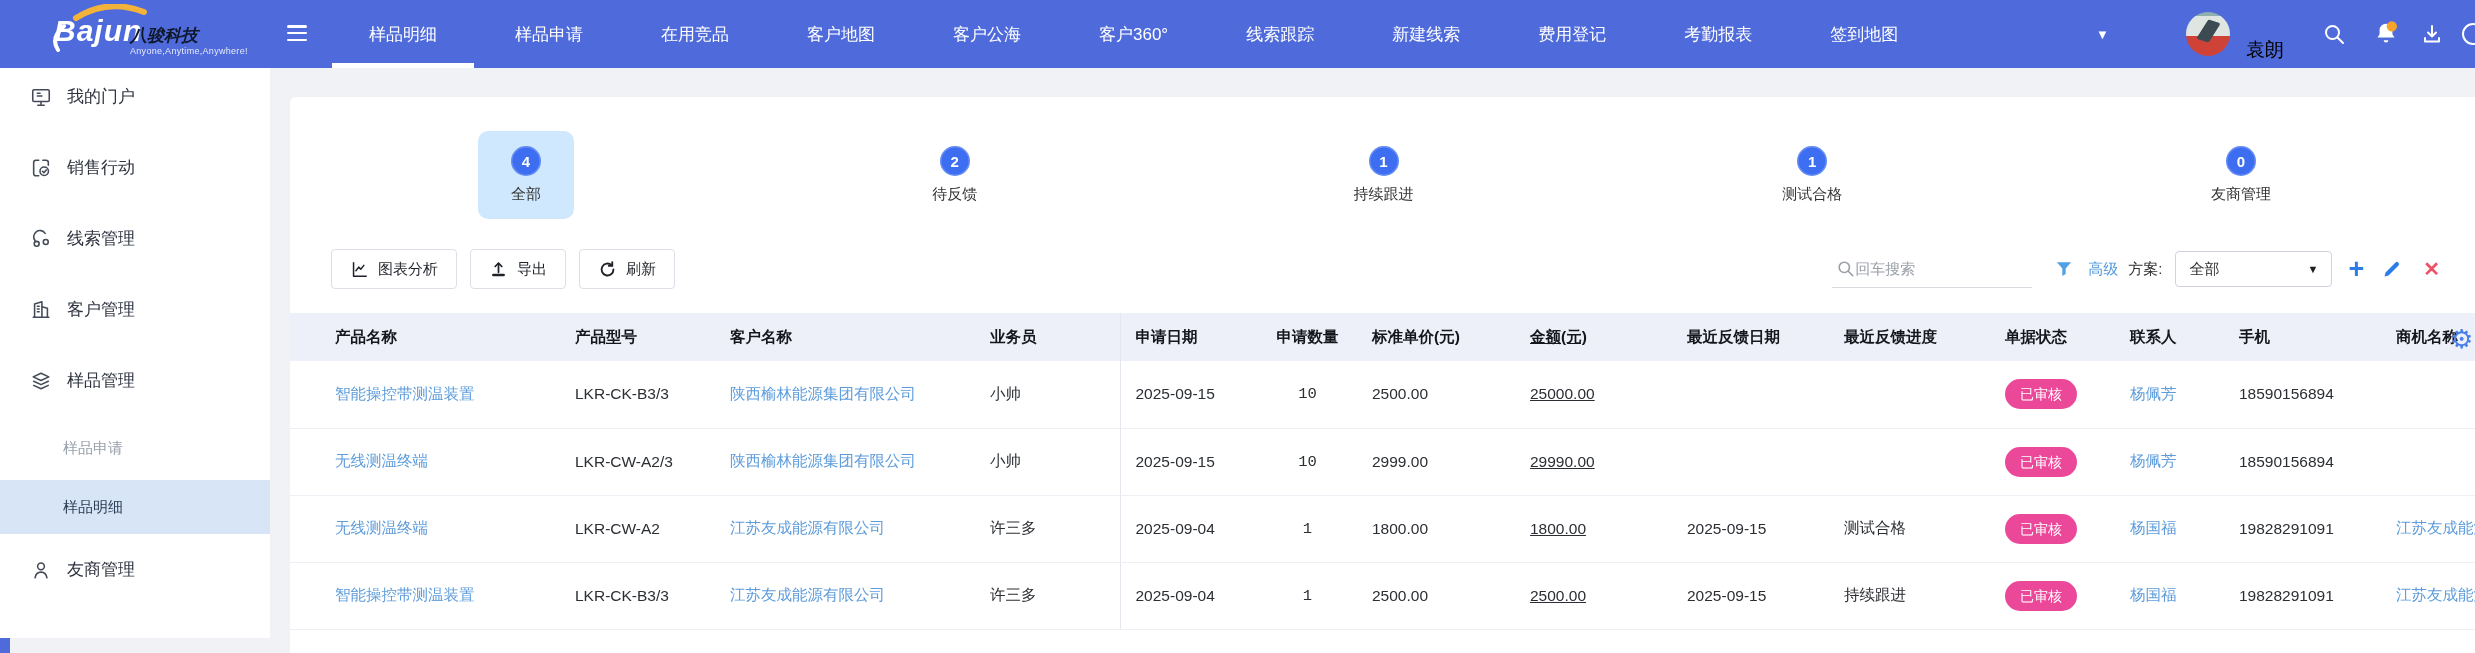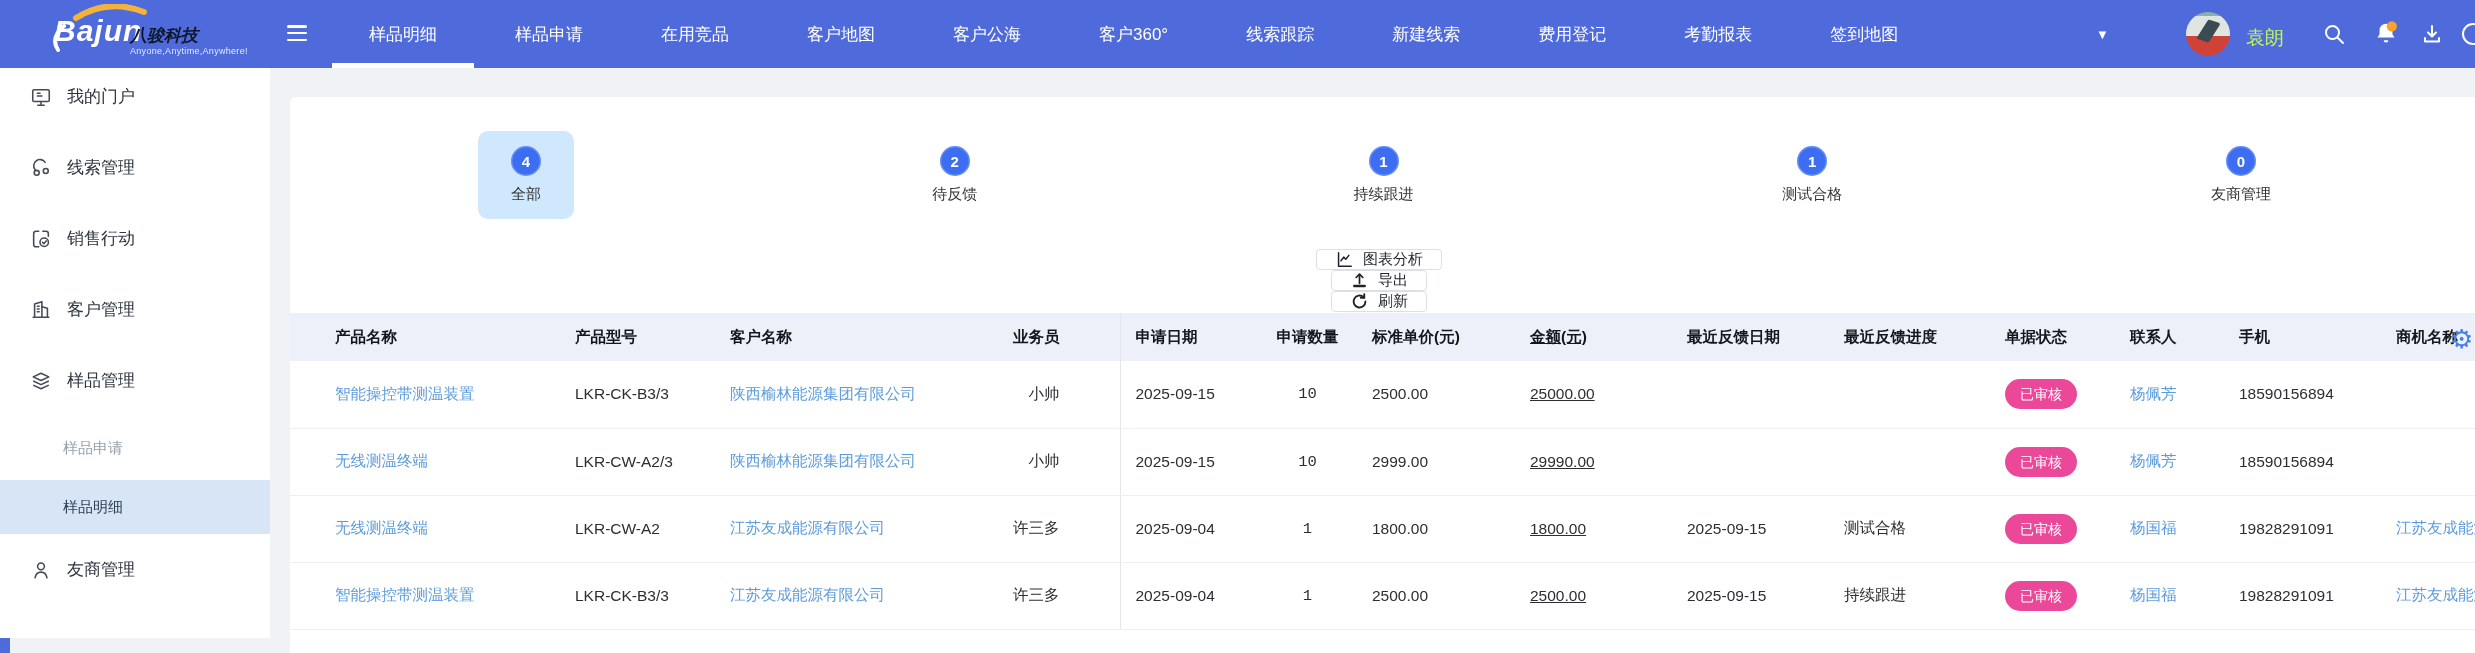--- a/index.html
+++ b/index.html
@@ -16,21 +16,21 @@
   .logo-swoosh { position:absolute; left:-6px; top:-4px; }
   .hamburger { position:absolute; left:287px; top:25px; width:20px; height:17px; cursor:pointer; }
   .hamburger span { display:block; width:20px; height:2.6px; background:#fff; border-radius:2px; margin-bottom:4.2px; }
   .nav { position:absolute; left:330px; top:0; height:68px; display:flex; }
   .nav-tab { position:relative; height:68px; display:flex; align-items:center; padding:0 39px; color:#fff; font-size:17px; white-space:nowrap; cursor:pointer; }
   .nav-tab.active::after { content:""; position:absolute; left:2px; right:2px; bottom:0; height:5px; background:#fff; }
   .nav-more { position:absolute; left:2096px; top:0; height:68px; display:flex; align-items:center; color:#fff; font-size:13px; cursor:pointer; }
   .avatar { position:absolute; left:2186px; top:12px; width:44px; height:44px; border-radius:50%; overflow:hidden; cursor:pointer;
             background:linear-gradient(180deg,#8fb0ad 0 8%, #dfe6e2 8% 54%, #cf4238 54% 100%); }
   .avatar::after { content:""; position:absolute; left:16px; top:8px; width:13px; height:22px; background:#3c4a52; transform:rotate(18deg) skewX(-14deg); border-radius:2px; }
-  .username { position:absolute; left:2246px; top:4px; height:68px; display:flex; align-items:center; color:#bef264; font-size:19px; cursor:pointer; }
+  .username { position:absolute; left:2246px; top:16px; height:68px; display:flex; align-items:center; color:#000000; font-size:19px; cursor:pointer; }
   .tb-icon { position:absolute; top:22px; cursor:pointer; }
   .tb-search { left:2322px; }
   .tb-bell { left:2372px; top:19px; }
   .tb-down { left:2420px; }
   .tb-ring { position:absolute; left:2462px; top:23px; width:22px; height:22px; border:2.4px solid #fff; border-radius:50%; cursor:pointer; }
 
   
   .sidebar { position:absolute; left:0; top:53px; width:270px; height:585px; background:#fff; z-index:10; }
   .side-item { height:71px; display:flex; align-items:center; padding-left:30px; gap:15px; font-size:17px; color:#2f3440; cursor:pointer; }
   .side-item svg { flex:0 0 auto; }
@@ -43,21 +43,21 @@
   .card { position:absolute; left:290px; top:97px; width:2185px; height:556px; background:#fff; border-radius:6px 0 0 0; overflow:hidden; }
 
   
   .status-row { display:flex; justify-content:space-between; padding:34px 186px 0 188px; }
   .status-item { min-width:96px; height:88px; border-radius:10px; display:flex; flex-direction:column; align-items:center; justify-content:center; gap:9px; padding:0 10px; cursor:pointer; }
   .status-item.active { background:#cfe8fd; }
   .status-badge { width:30px; height:30px; border-radius:50%; background:#3d6ef2; color:#fff; font-size:15px; font-weight:bold; display:flex; align-items:center; justify-content:center; box-shadow:inset 0 0 0 1.5px rgba(255,255,255,.22); }
   .status-label { font-size:15px; color:#333; white-space:nowrap; }
 
   
-  .toolbar { margin-top:30px; height:40px; padding:0 35px 0 41px; display:flex; align-items:center;flex-direction:column; }
+  .toolbar { margin-top:30px; height:40px; padding:0 35px 0 41px; display:flex; align-items:center; }
   .tbtn { height:40px; border:1px solid #dcdfe6; border-radius:4px; background:#fff; display:flex; align-items:center; gap:9px; padding:0 18px; font-size:15px; color:#1f2329; margin-right:13px; cursor:pointer; }
   .tb-right { margin-left:auto; display:flex; align-items:center; }
   .search-wrap { width:200px; height:38px; border-bottom:1px solid #d8dbe0; display:flex; align-items:center; gap:0; padding:0 4px; }
   .search-wrap input { border:none; outline:none; width:160px; font-size:15px; color:#333; font-family:"Liberation Sans", sans-serif; background:transparent; }
   .search-wrap input::placeholder { color:#9aa0a8; }
   .funnel { margin-left:22px; cursor:pointer; }
   .adv { margin-left:14px; font-size:15px; color:#4e97dc; cursor:pointer; }
   .scheme-label { margin-left:10px; font-size:15px; color:#303133; }
   .select { margin-left:13px; width:157px; height:36px; border:1px solid #cfd4dc; border-radius:4px; display:flex; align-items:center; justify-content:space-between; padding:0 13px; font-size:15px; color:#303133; cursor:pointer; background:#fff; }
   .select .caret { font-size:11px; color:#1c1e21; }
@@ -67,21 +67,21 @@
 
   
   .tablewrap { margin-top:24px; position:relative; }
   table { width:2245px; table-layout:fixed; border-collapse:collapse; }
   thead th { height:48px; background:#edf0f8; font-size:15.5px; font-weight:bold; color:#14171c; text-align:left; white-space:nowrap; overflow:hidden; }
   tbody td { height:67px; border-bottom:1px solid #edeff4; font-size:15.5px; color:#2b2e33; white-space:nowrap; overflow:hidden; }
   td a { color:#5d9cdb; }
   .c1 { padding-left:45px; }
   .c2 { padding-left:45px; }
   .c3 { padding-left:30px; }
-  .c4 { text-align:right; padding-right:60px; border-right:1px solid #e3e6ed; }
+  .c4 { text-align:left; padding-right:60px; border-right:1px solid #e3e6ed; }
   .c5 { padding-left:15px; }
   .c6 { text-align:center;font-family:Liberation Mono, monospace; }
   .c7 { padding-left:17px; }
   .c8 { padding-left:25px;text-decoration:underline; }
   .c9 { padding-left:15px; }
   .c10 { padding-left:14px; }
   .c11 { padding-left:15px; }
   .c12 { padding-left:15px; }
   .c13 { padding-left:14px; }
   .c14 { padding-left:11px; }
@@ -147,35 +147,35 @@
 <div class="sidebar">
   <div class="side-item">
     <svg width="22" height="22" viewBox="0 0 24 24" fill="none" stroke="#444b57" stroke-width="1.7" stroke-linecap="round">
       <rect x="3" y="4" width="18" height="13" rx="1.5"></rect>
         <path d="M8 8h3M8 11h5"></path>
         <path d="M12 17v4M8.5 21h7"></path>
     </svg>
     <span>我的门户</span>
   </div>
   <div class="side-item">
-    <svg width="22" height="22" viewBox="0 0 24 24" fill="none" stroke="#444b57" stroke-width="1.7" stroke-linecap="round">
-      <path d="M16.5 5.8A6.8 6.8 0 105.6 13.9"></path>
-        <circle cx="7.3" cy="17.3" r="2.7"></circle>
-        <circle cx="17.2" cy="15.2" r="2.7"></circle>
-    </svg>
-    <span>线索管理</span>
-  </div>
-  <div class="side-item">
     <svg width="22" height="22" viewBox="0 0 24 24" fill="none" stroke="#444b57" stroke-width="1.7" stroke-linecap="round" stroke-linejoin="round">
       <path d="M9.5 3.5H6.5A2.5 2.5 0 004 6v12a2.5 2.5 0 002.5 2.5h3"></path>
         <path d="M14 3.5h3.5A2.5 2.5 0 0120 6v3"></path>
       <circle cx="15.5" cy="15.5" r="4.6"></circle>
         <path d="M13.6 15.6l1.5 1.5 2.6-3"></path>
     </svg>
     <span>销售行动</span>
+  </div>
+  <div class="side-item">
+    <svg width="22" height="22" viewBox="0 0 24 24" fill="none" stroke="#444b57" stroke-width="1.7" stroke-linecap="round">
+      <path d="M16.5 5.8A6.8 6.8 0 105.6 13.9"></path>
+        <circle cx="7.3" cy="17.3" r="2.7"></circle>
+        <circle cx="17.2" cy="15.2" r="2.7"></circle>
+    </svg>
+    <span>线索管理</span>
   </div>
   <div class="side-item">
     <svg width="22" height="22" viewBox="0 0 24 24" fill="none" stroke="#444b57" stroke-width="1.7" stroke-linecap="round" stroke-linejoin="round">
       <path d="M5 20V5.5L13 3v17"></path>
         <path d="M13 8.5l6 1.6V20"></path>
         <path d="M3.5 20h17"></path>
         <path d="M8 8h2M8 11h2M8 14h2"></path>
     </svg>
     <span>客户管理</span>
   </div>

